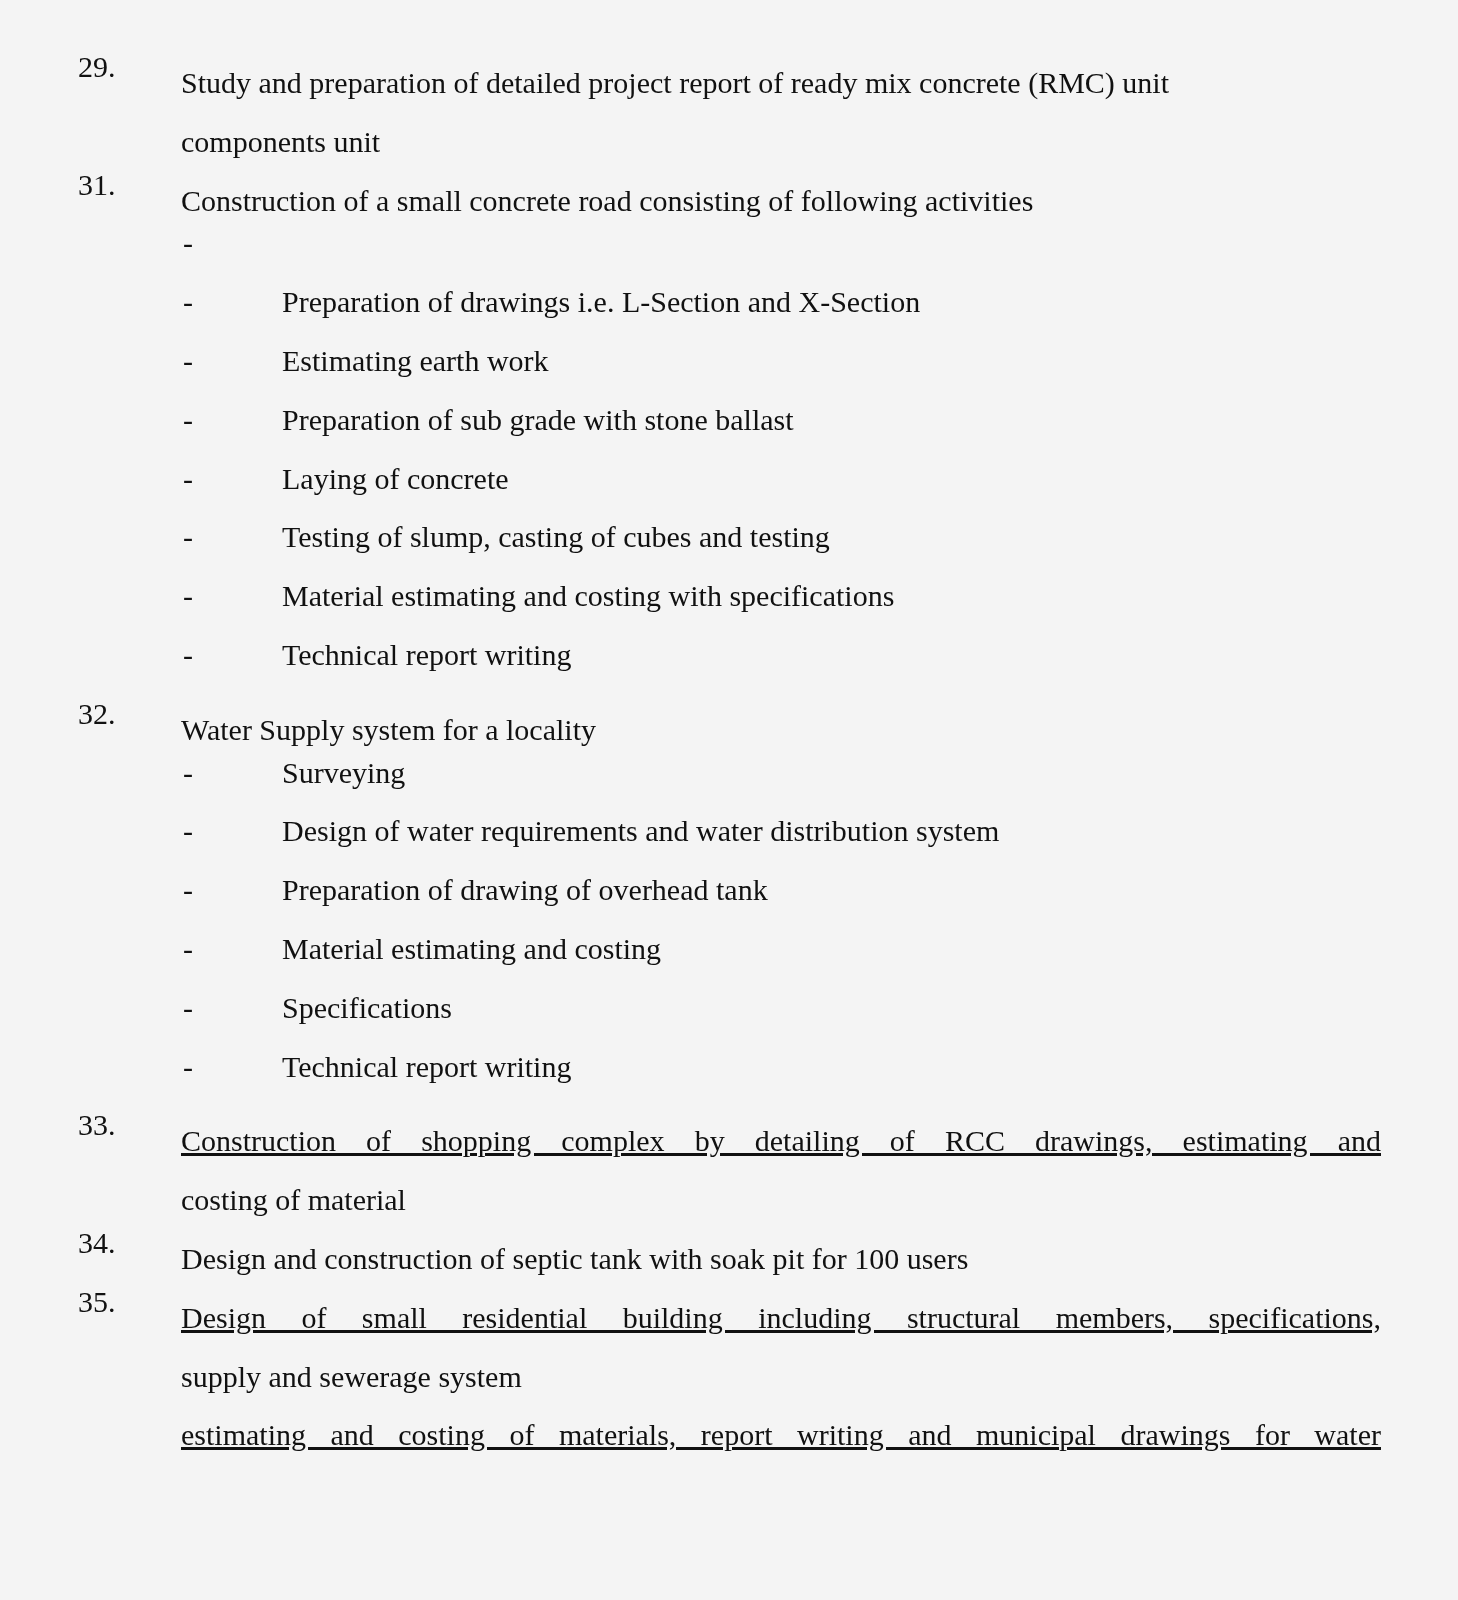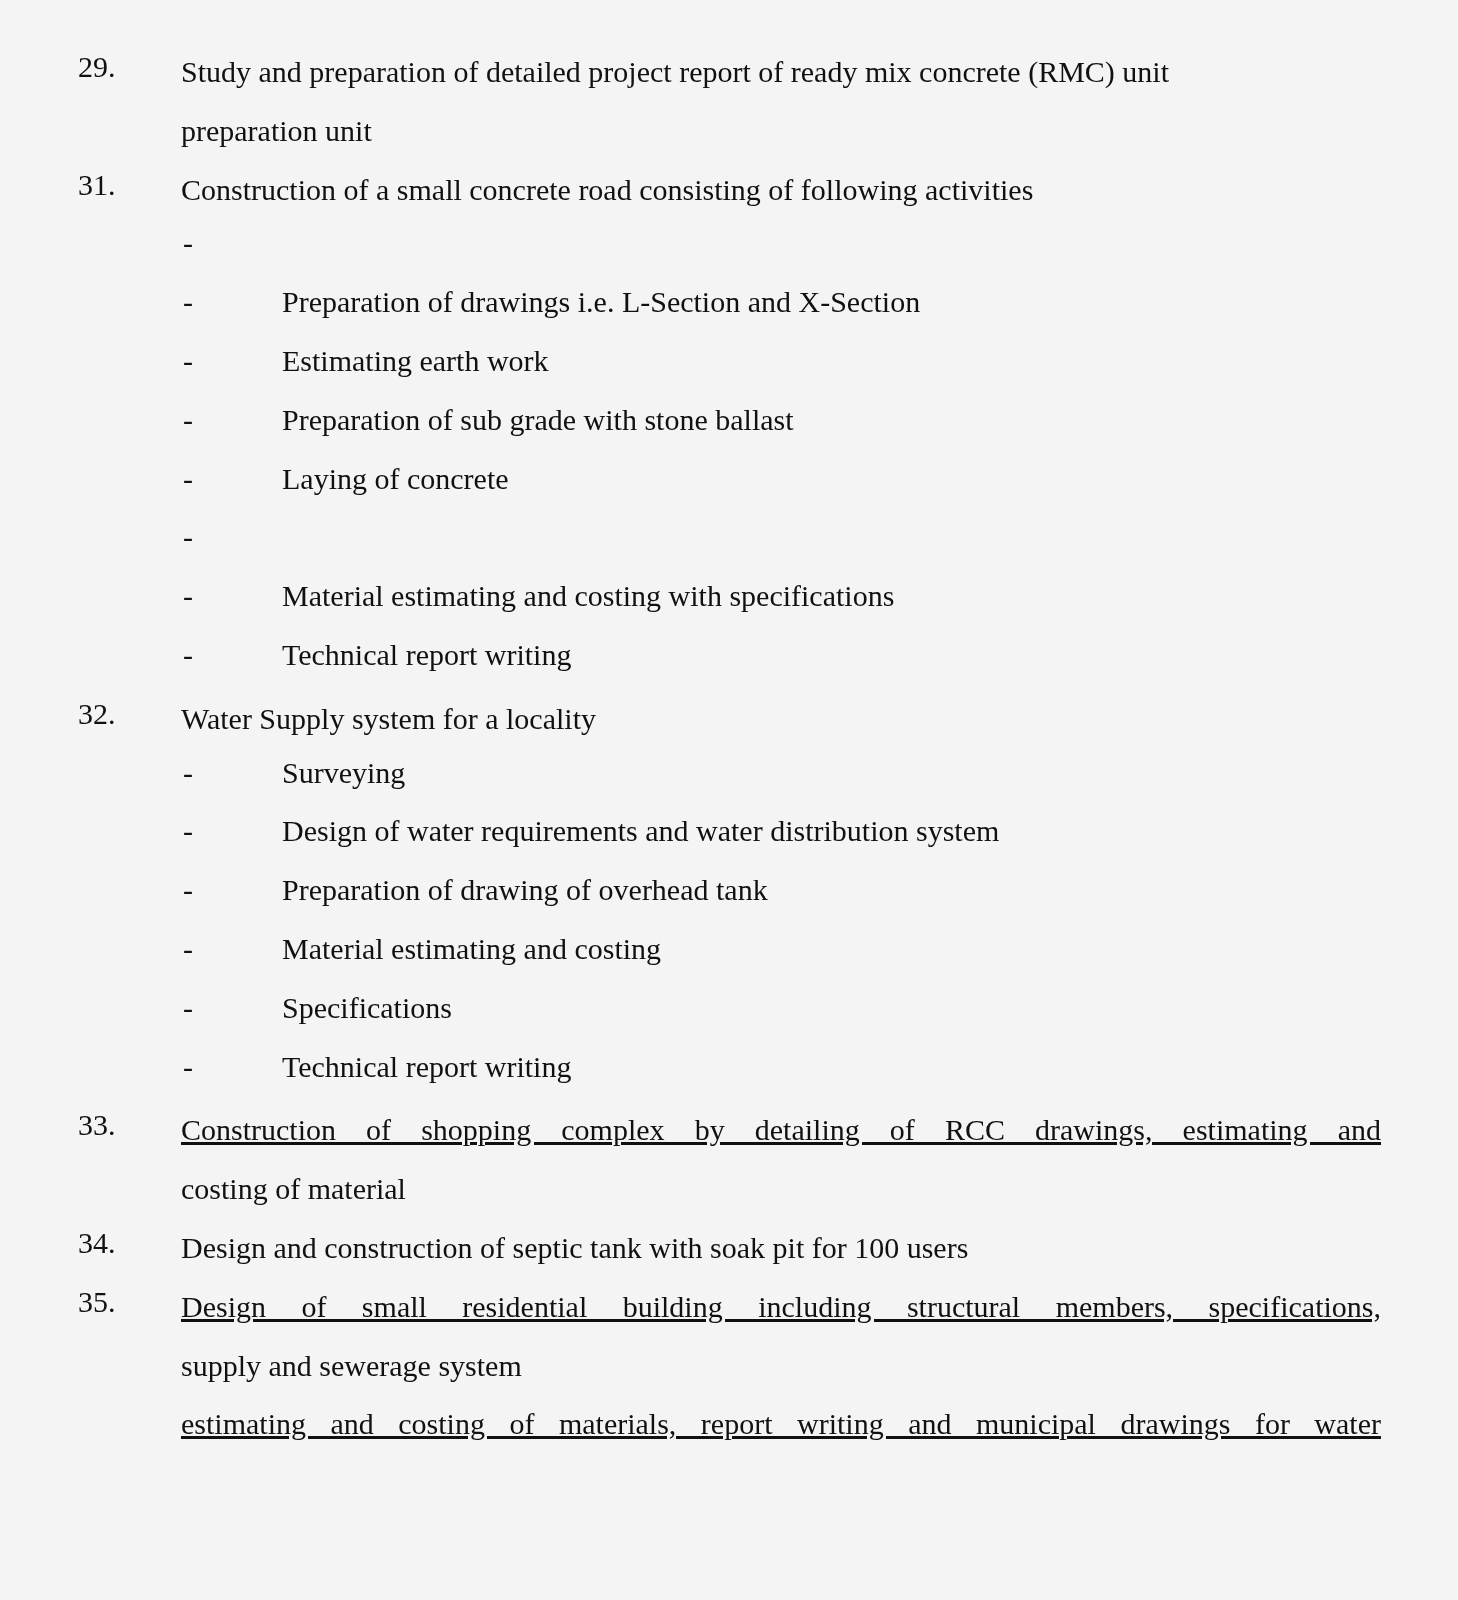--- a/index.html
+++ b/index.html
@@ -30,21 +30,21 @@
       white-space: nowrap;
     }
     .num {
       position: absolute;
       left: 62px;
       top: 0;
     }
     .text {
       position: absolute;
       left: 165px;
-      top: 5px;
+      top: 16px;
     }
     .text.justify {
       width: 1200px;
       white-space: normal;
       text-align: justify;
       text-align-last: justify;
       text-decoration: underline;
     }
     .dash {
       position: absolute;
@@ -61,21 +61,21 @@
 <body>
 
 <div class="doc">
 
   <div class="line">
     <span class="num">29.</span>
     <span class="text">Study and preparation of detailed project report of ready mix concrete (RMC) unit</span>
   </div>
 
   <div class="line">
-    <span class="text">preparation unit</span>
+    <span class="text">components unit</span>
   </div>
 
   <div class="line">
     <span class="num">31.</span>
     <span class="text">Construction of a small concrete road consisting of following activities</span>
   </div>
   <div class="line">
     <span class="dash">-</span>
   </div>
   <div class="line">
@@ -89,20 +89,21 @@
   <div class="line">
     <span class="dash">-</span>
     <span class="subtext">Preparation of sub grade with stone ballast</span>
   </div>
   <div class="line">
     <span class="dash">-</span>
     <span class="subtext">Laying of concrete</span>
   </div>
   <div class="line">
     <span class="dash">-</span>
+    <span class="subtext">Testing of slump, casting of cubes and testing</span>
   </div>
   <div class="line">
     <span class="dash">-</span>
     <span class="subtext">Material estimating and costing with specifications</span>
   </div>
   <div class="line">
     <span class="dash">-</span>
     <span class="subtext">Technical report writing</span>
   </div>
 

